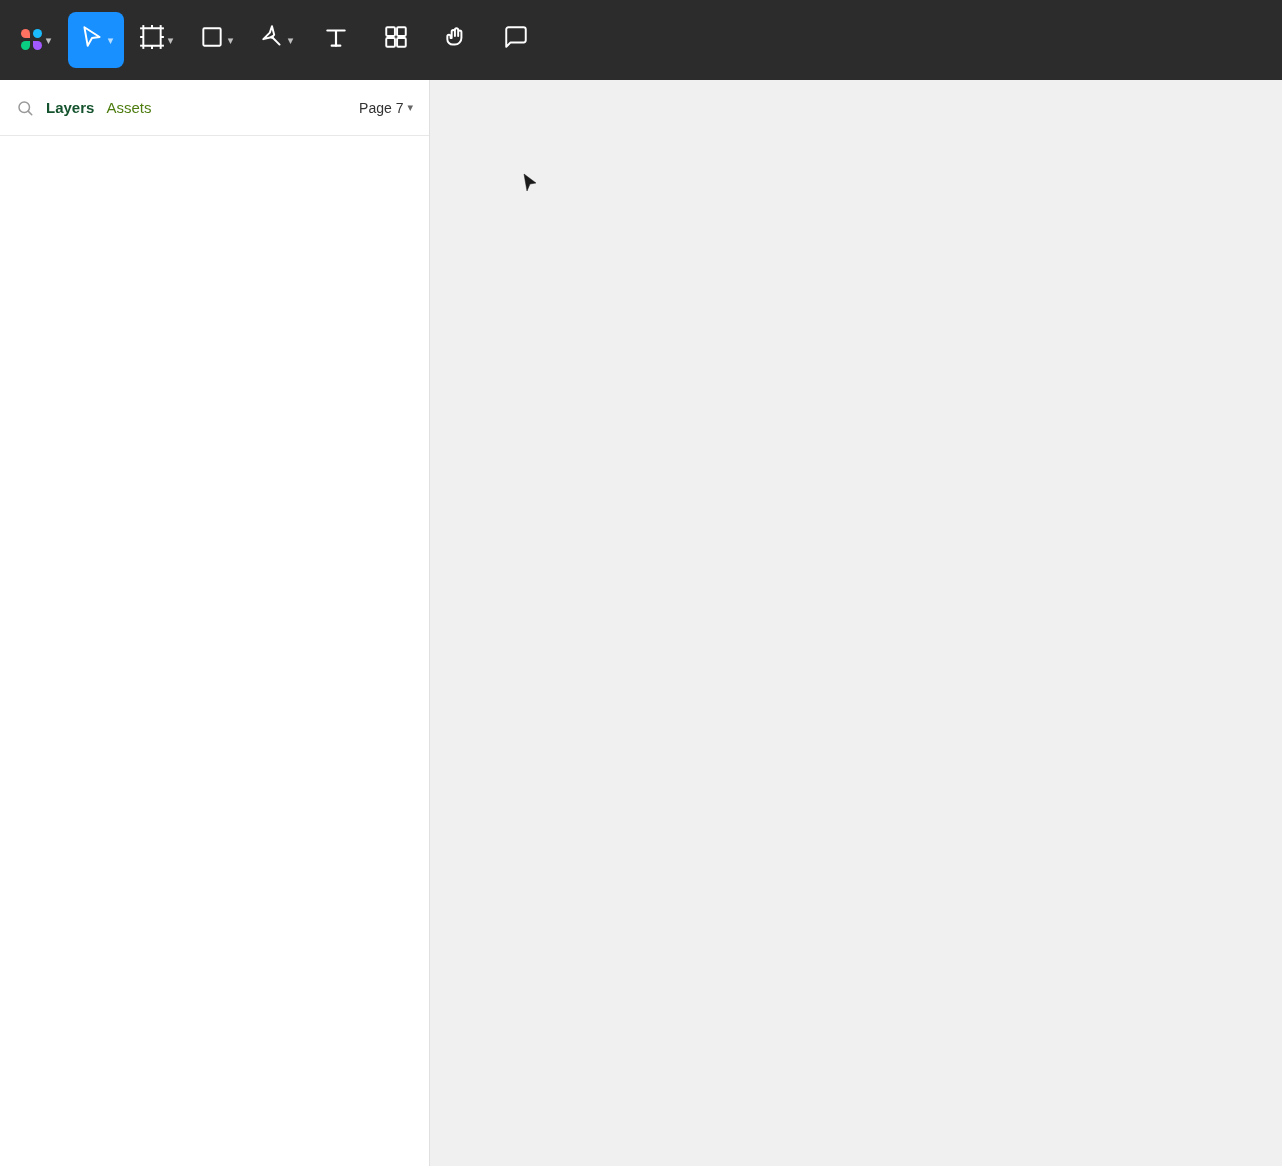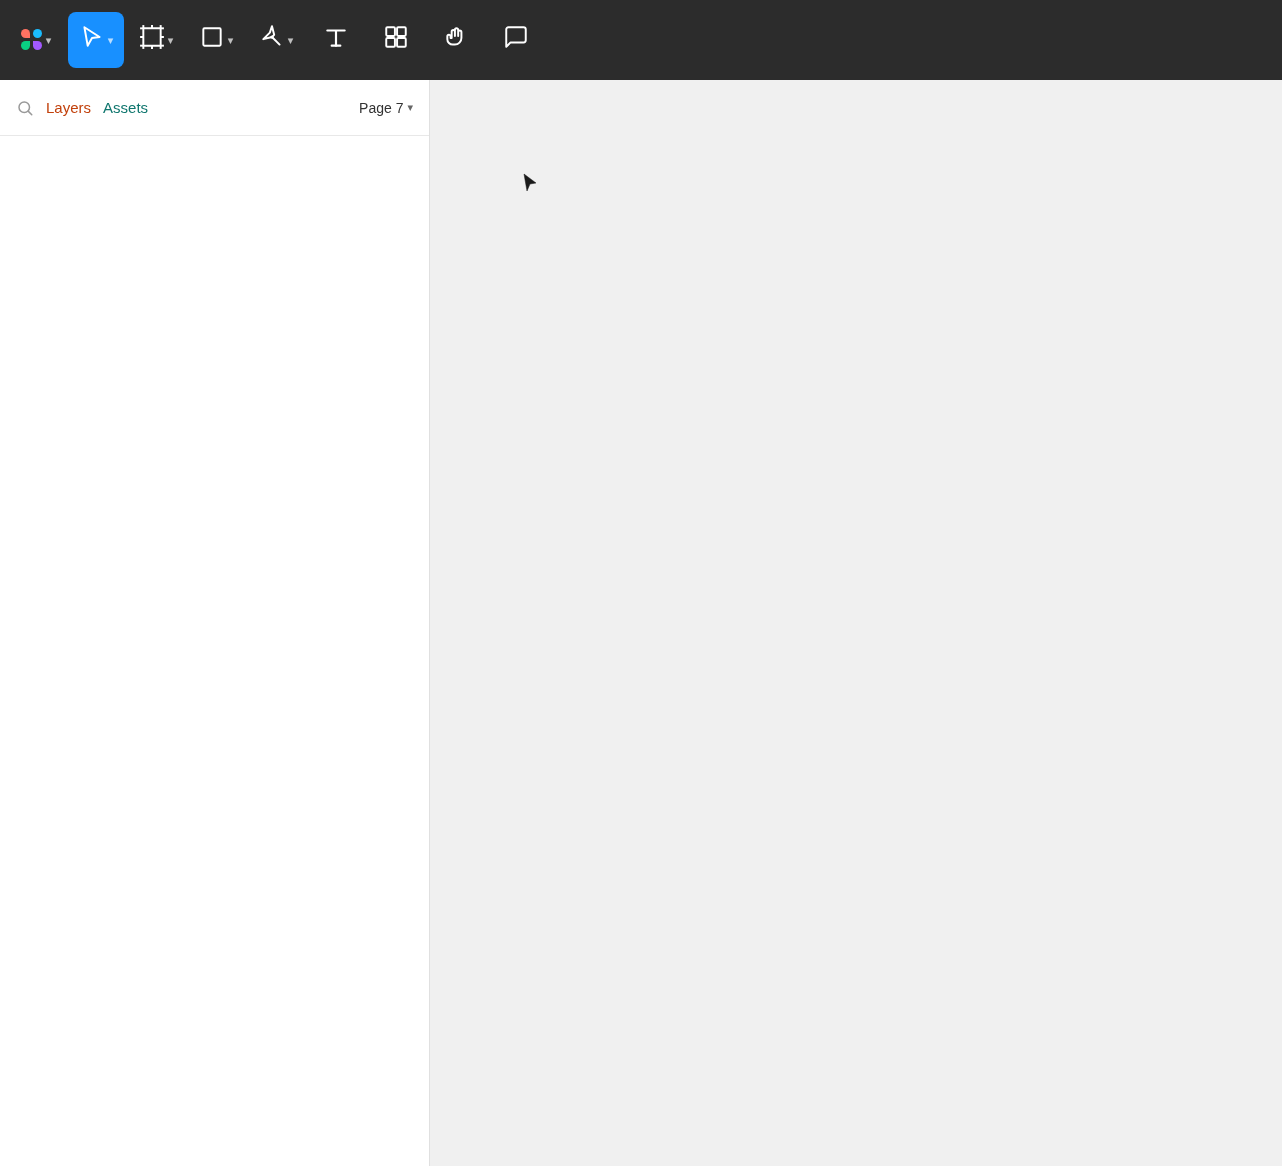--- a/index.html
+++ b/index.html
@@ -104,28 +104,28 @@
       color: #999;
       font-size: 18px;
       cursor: pointer;
       display: flex;
       align-items: center;
     }
 
     .panel-tab {
       font-size: 15px;
       font-weight: 400;
-      color: #0f766e;
+      color: #4d7c0f;
       cursor: pointer;
       padding: 4px 0;
     }
 
     .panel-tab.active {
-      font-weight: 400;
-      color: #c2410c;
+      font-weight: 700;
+      color: #14532d;
     }
 
     .page-selector {
       margin-left: auto;
       display: flex;
       align-items: center;
       gap: 4px;
       cursor: pointer;
       font-size: 14px;
       color: #333;

